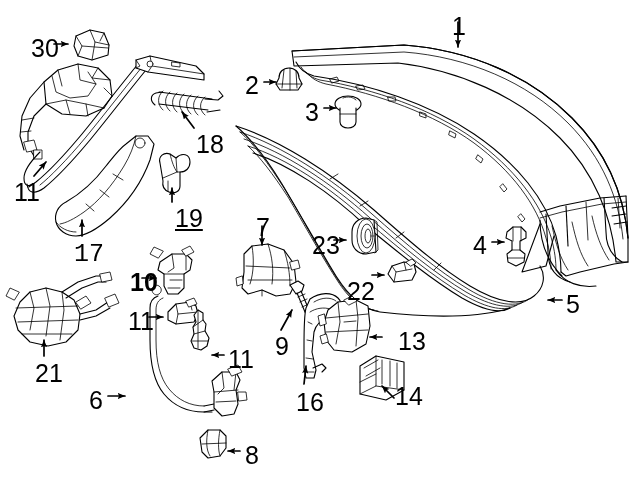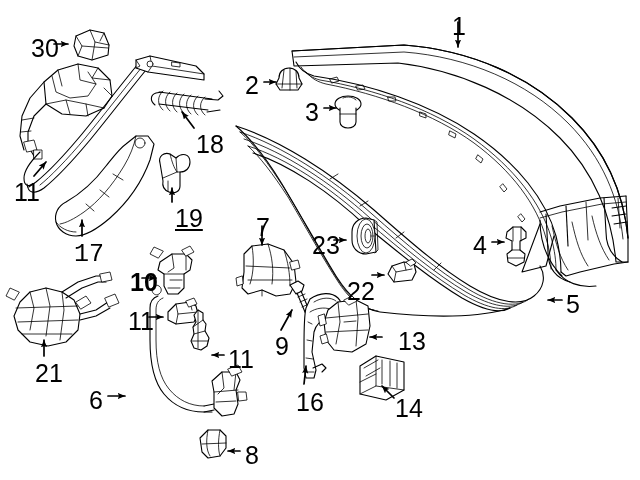--- a/index.html
+++ b/index.html
@@ -426,21 +426,21 @@
       <div class="callout" style="left: 473px; top: 233px;">4</div>
       <div class="callout" style="left: 566px; top: 292px;">5</div>
       <div class="callout" style="left: 89px; top: 388px;">6</div>
       <div class="callout" style="left: 256px; top: 215px;">7</div>
       <div class="callout" style="left: 245px; top: 443px;">8</div>
       <div class="callout" style="left: 275px; top: 334px;">9</div>
       <div class="callout" style="left: 130px; top: 270px; font-weight: bold;">10</div>
       <div class="callout" style="left: 128px; top: 309px; text-align: right;">11</div>
       <div class="callout" style="left: 228px; top: 347px;">11</div>
       <div class="callout" style="left: 366px; top: 329px; margin-left: 32px;">13</div>
-      <div class="callout" style="left: 395px; top: 396px; text-align: center;">14</div>
+      <div class="callout" style="left: 395px; top: 384px; text-align: center;">14</div>
       <div class="callout" style="left: 296px; top: 390px;">16</div>
       <div class="callout" style="left: 14px; top: 180px;">11</div>
       <div class="callout" style="left: 74px; top: 242px; font-family: Liberation Mono, monospace;">17</div>
       <div class="callout" style="left: 196px; top: 132px;">18</div>
       <div class="callout" style="left: 175px; top: 206px; text-decoration: underline;">19</div>
       <div class="callout" style="left: 31px; top: 36px;">30</div>
       <div class="callout" style="left: 35px; top: 361px;">21</div>
       <div class="callout" style="left: 347px; top: 267px; margin-top: 12px;">22</div>
       <div class="callout" style="left: 312px; top: 233px;">23</div>
     </div>

